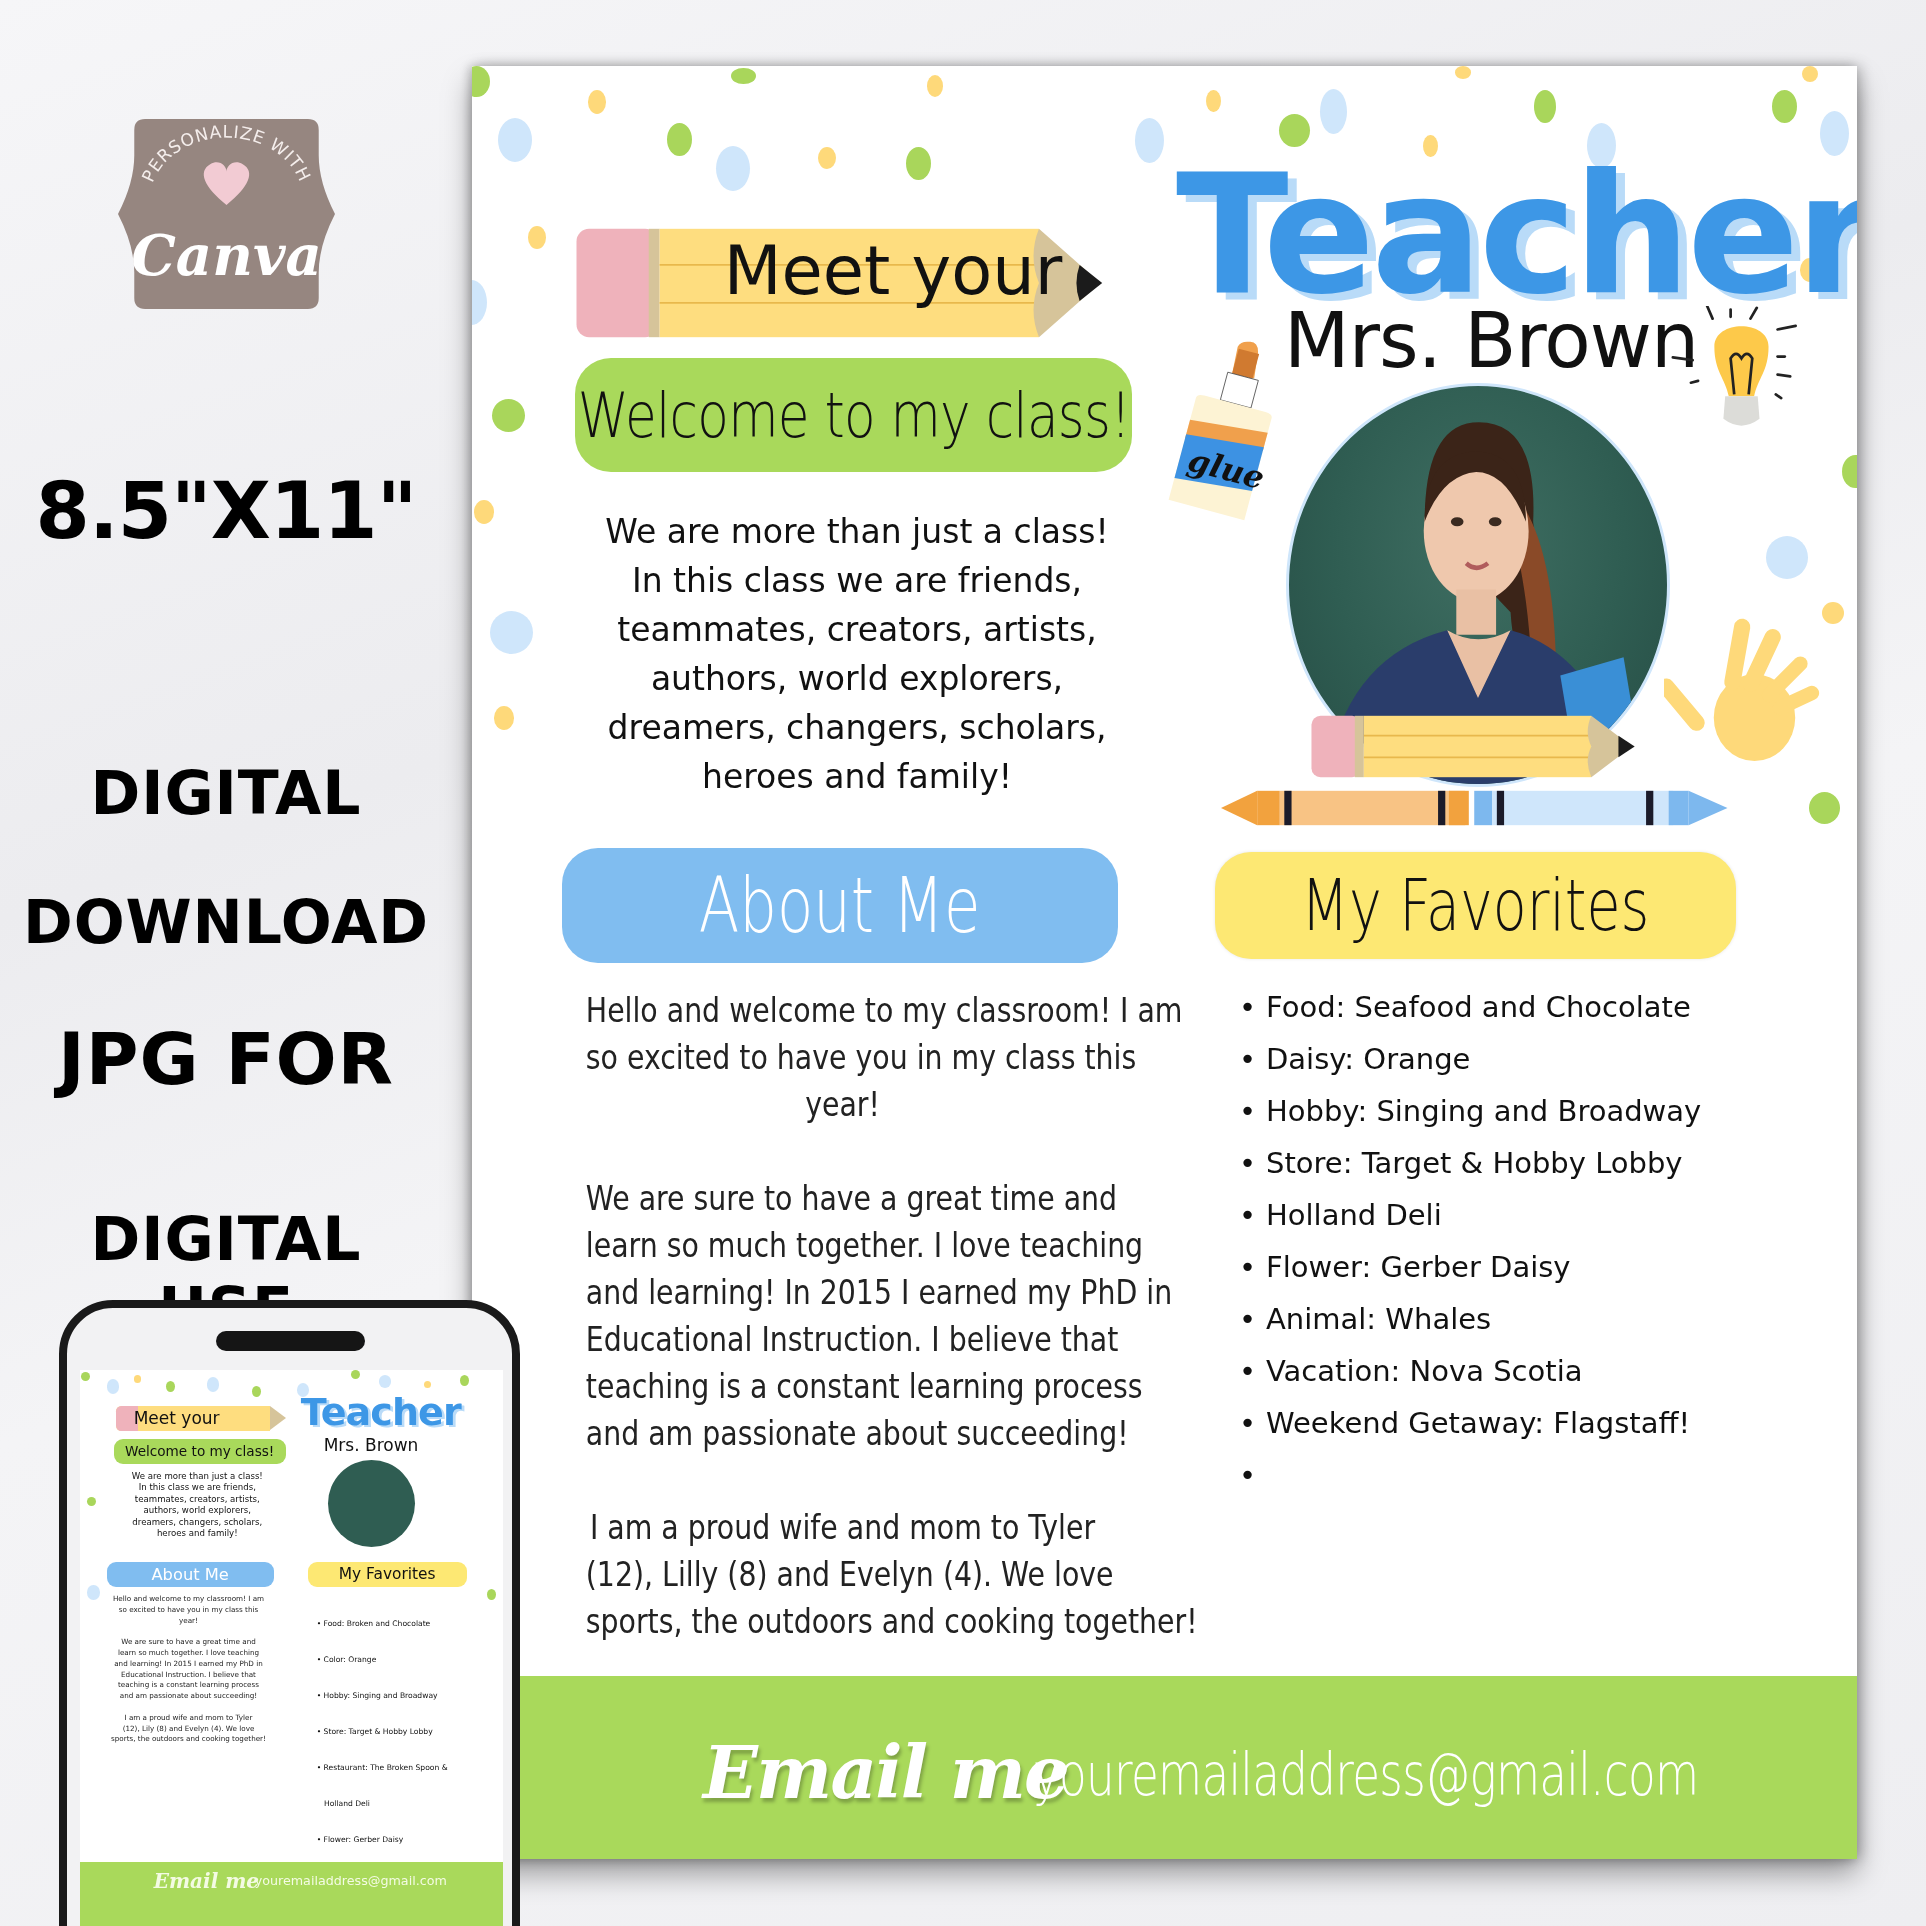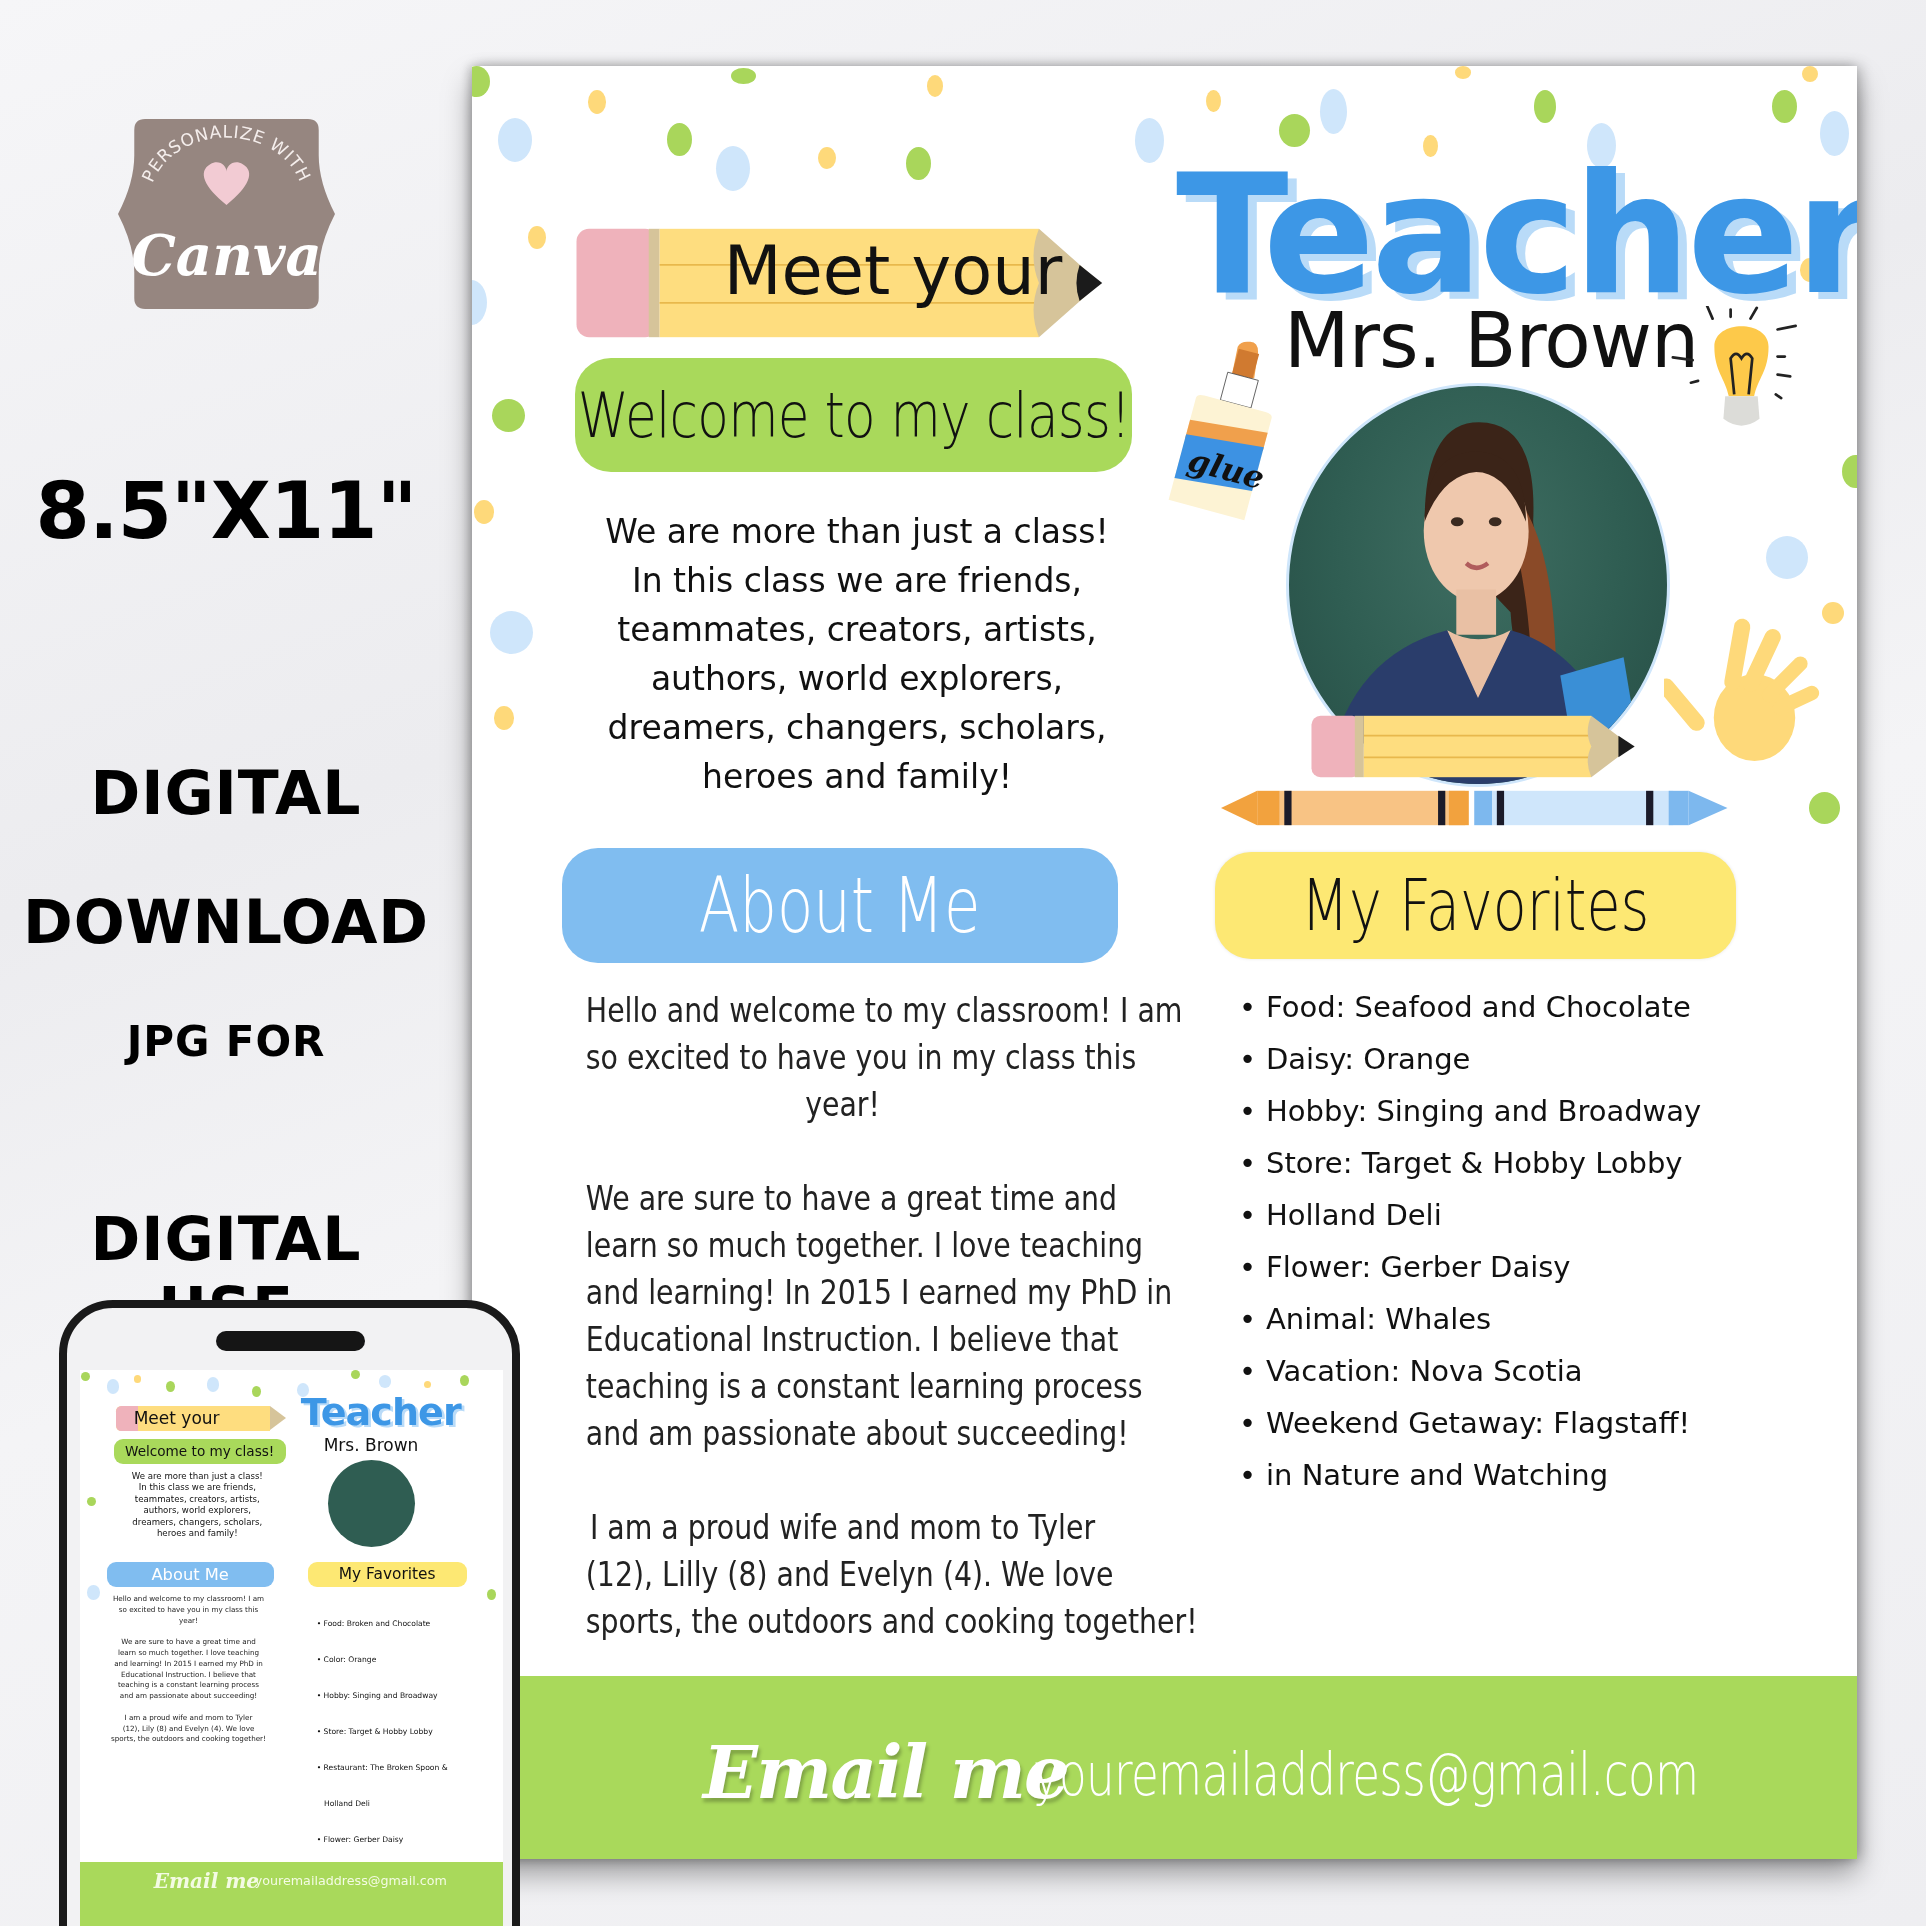--- a/index.html
+++ b/index.html
@@ -7,21 +7,21 @@
     background:linear-gradient(160deg,#f6f6f8 0%,#ececef 35%,#f4f4f6 55%,#eeeef1 100%);
     font-family:"Liberation Sans",sans-serif;}
   .abs{position:absolute;}
   
   .badge{left:118px;top:119px;width:217px;height:190px;}
   
   .promo{left:18px;width:416px;text-align:center;font-family:"DejaVu Sans",sans-serif;font-weight:bold;color:#000;letter-spacing:0.9px;}
   .promo.size{top:466px;font-size:78px;letter-spacing:-0.9px;}
   .promo.l1{top:758px;font-size:60px;}
   .promo.l2{top:887px;font-size:60px;}
-  .promo.l3{top:1017px;font-size:42px;}
+  .promo.l3{top:1017px;font-size:72px;}
   .promo.l4{top:1204px;font-size:60px;}
   
   .card{left:472px;top:66px;width:1385px;height:1793px;background:#fff;
     box-shadow:0 16.3px 27px rgba(0,0,0,.35),-3.6px 0 9px rgba(0,0,0,.15),3.6px 0 12.7px rgba(0,0,0,.25);overflow:hidden;}
   .dot{position:absolute;border-radius:50%;}
   .g{background:#a9d65b;} .b{background:#cfe6fb;} .y{background:#fed97a;}
   
   .pencil-svg{position:absolute;}
   .meet-text{position:absolute;left:231px;top:172px;width:380px;text-align:center;font-family:"DejaVu Sans",sans-serif;font-size:67px;color:#111;line-height:1;}
   .pill{position:absolute;border-radius:36px;display:flex;align-items:center;justify-content:center;}
@@ -278,21 +278,20 @@
     <li>
         <span class="bul">•</span>
         <span class="cont">Vacation: Nova Scotia</span>
       </li>
     <li>
         <span class="bul">•</span>
         <span class="cont">Weekend Getaway: Flagstaff!</span>
       </li>
     <li>
         <span class="bul">•</span>
-        <span class="cont">in Nature and Watching</span>
       </li>
   </ul>
 
   <div class="footer">
     <div class="email-label">Email me</div>
     <div class="email-addr">youremailaddress@gmail.com</div>
   </div>
 </div>
 
 <div class="abs phone">

